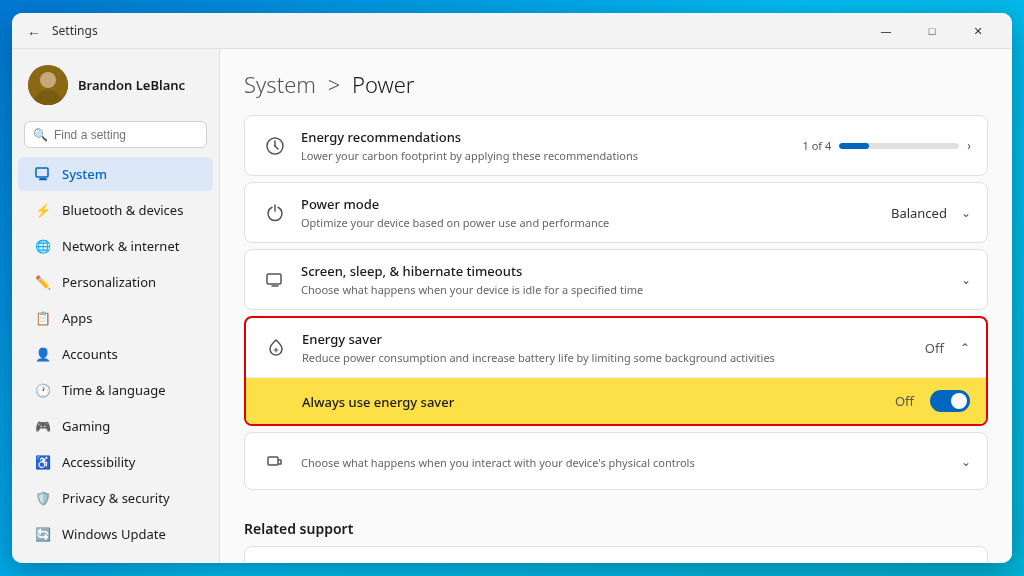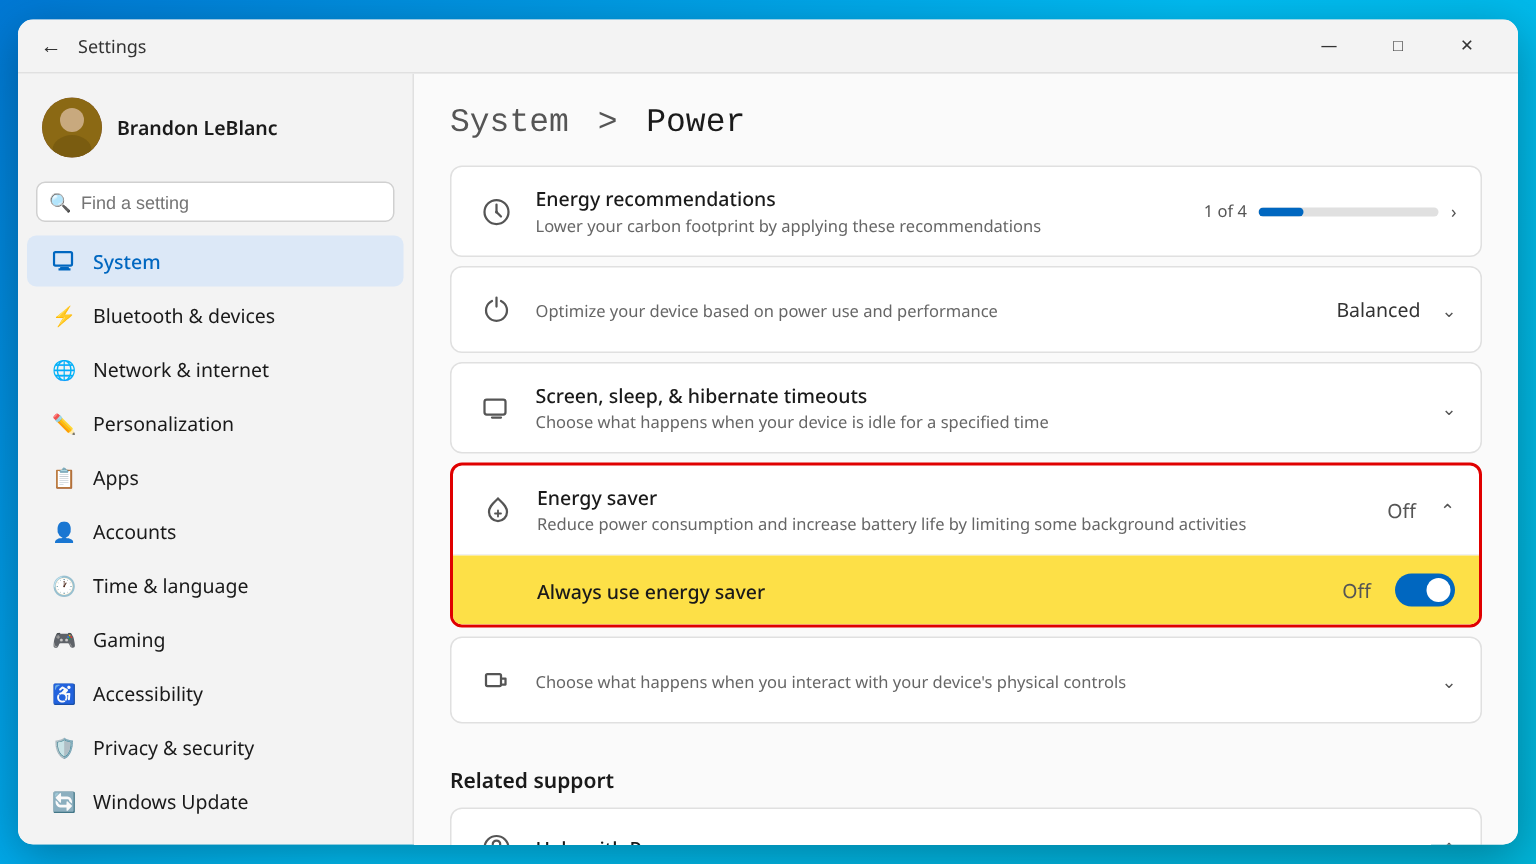--- a/index.html
+++ b/index.html
@@ -63,21 +63,21 @@
       border-radius: 4px;
       font-size: 11px;
       color: #333;
     }
     .content {
       display: flex;
       flex: 1;
       overflow: hidden;
     }
     .sidebar {
-      width: 264px;
+      width: 208px;
       background: #f3f3f3;
       flex-shrink: 0;
       display: flex;
       flex-direction: column;
       padding: 8px 0;
       overflow-y: auto;
       border-right: 1px solid #e0e0e0;
     }
     .user-section {
       display: flex;
@@ -151,21 +151,20 @@
       flex: 1;
       background: #fafafa;
       overflow-y: auto;
       padding: 20px 24px;
     }
     .page-header {
       font-size: 22px;
       font-weight: 300;
       color: #1a1a1a;
       margin-bottom: 16px;
-      font-family: Liberation Mono, monospace;
     }
     .breadcrumb-system {
       color: #555;
     }
     .breadcrumb-sep {
       margin: 0 6px;
       color: #555;
     }
     .breadcrumb-current {
       color: #1a1a1a;
@@ -410,20 +409,21 @@
       </div>
 
       <div class="settings-card">
         <div class="settings-row">
           <div class="row-icon">
             <svg width="20" height="20" viewBox="0 0 20 20" fill="none">
               <path d="M10 2v6M7 4.27A7 7 0 1 0 13 4.27" stroke="#555" stroke-width="1.5" stroke-linecap="round"></path>
             </svg>
           </div>
           <div class="row-text">
+            <div class="row-title">Power mode</div>
             <div class="row-desc">Optimize your device based on power use and performance</div>
           </div>
           <div class="row-action">
             <span class="dropdown-value">Balanced</span>
             <span class="chevron-icon">⌄</span>
           </div>
         </div>
       </div>
 
       <div class="settings-card">

